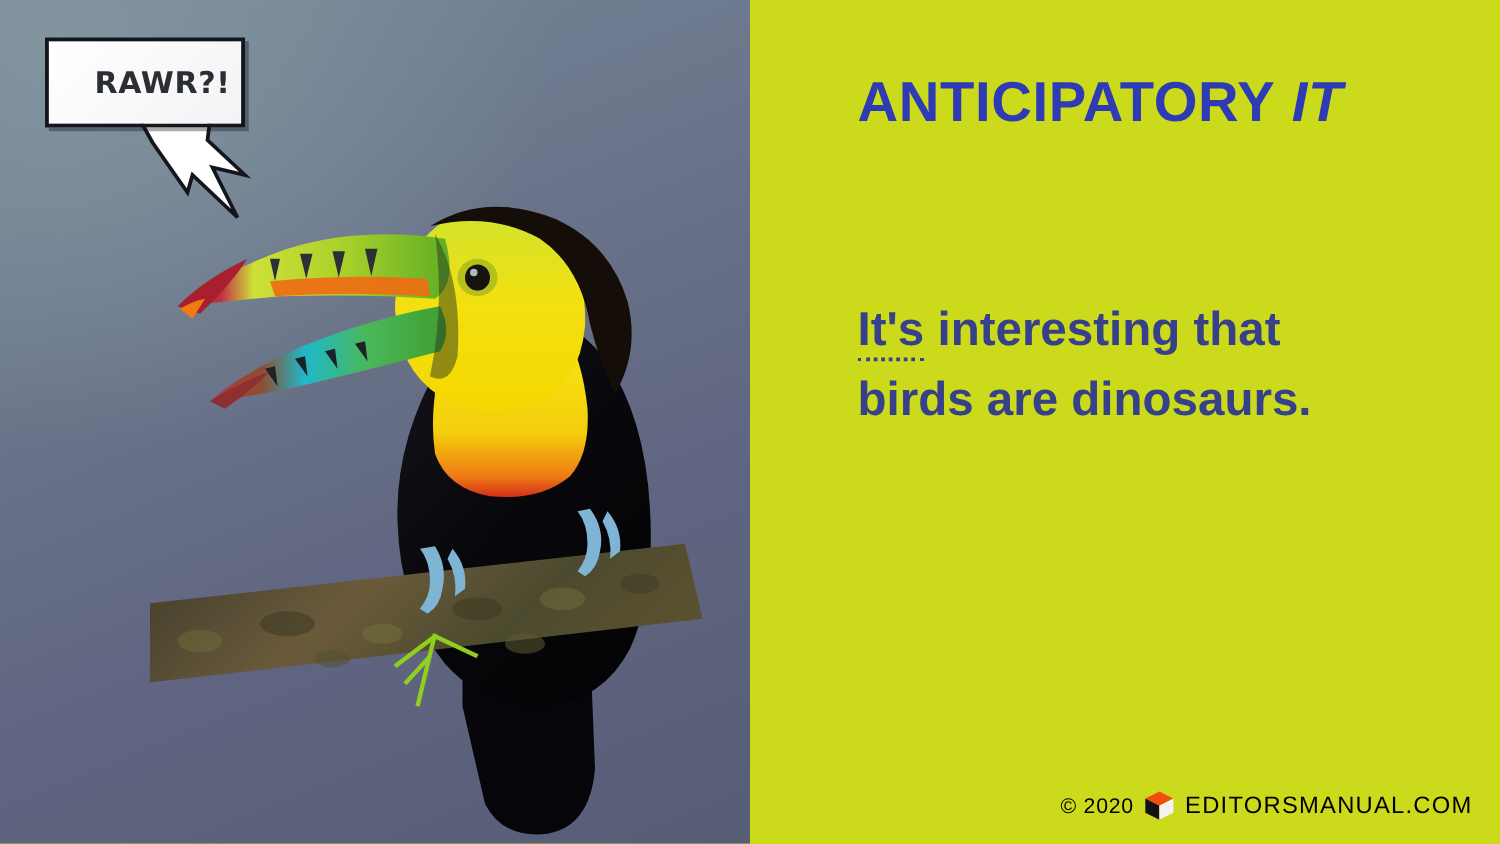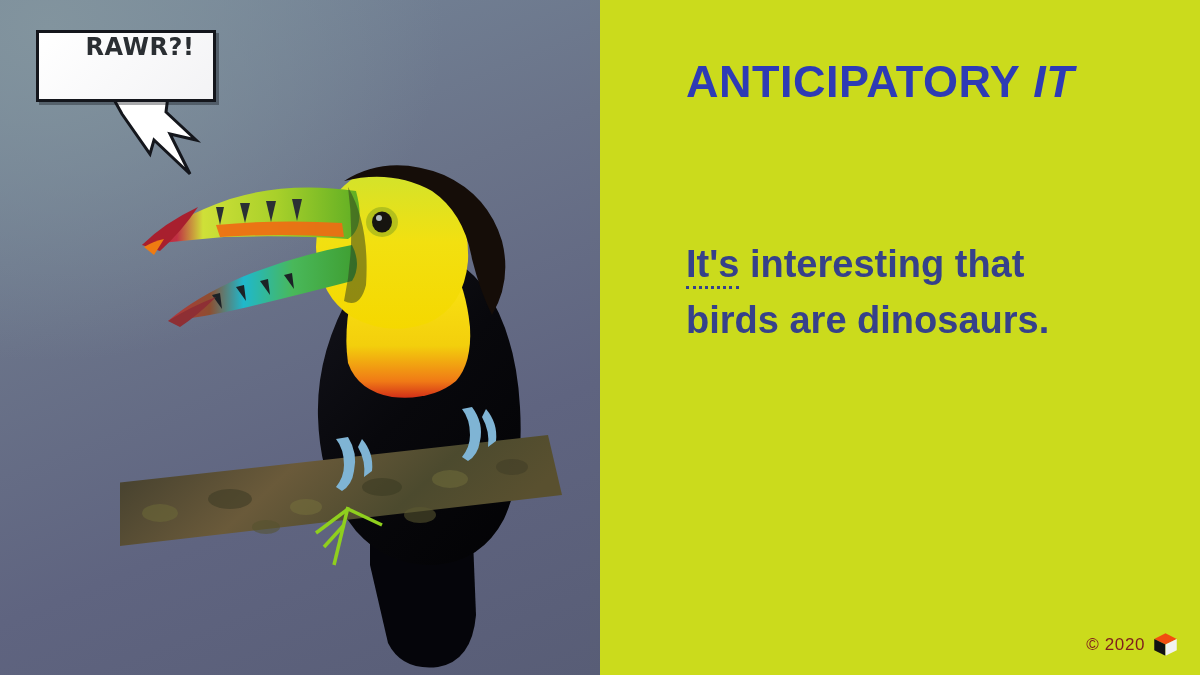--- a/index.html
+++ b/index.html
@@ -14,24 +14,24 @@
   .photo-panel{
     position:absolute; left:0; top:0; width:600px; height:675px;
     overflow:hidden;
     background:
       radial-gradient(120% 90% at 8% 4%, #82949e 0%, rgba(130,148,158,0) 55%),
       linear-gradient(158deg,#76889a 0%, #6a7389 38%, #5f6480 68%, #585d76 100%);
   }
 
   
   .bubble{
-    position:absolute; left:36px; top:30px; width:180px; height:72px;
+    position:absolute; left:36px; top:30px; width:160px; height:72px;
     background:linear-gradient(135deg,#ffffff 0%, #f3f3f5 100%);
     border:3px solid #14161c;
-    display:flex; align-items:flex-start; justify-content:center;
+    display:flex; align-items:center; justify-content:center;
     box-shadow:3px 3px 0 rgba(10,12,18,.35);
     padding-left:28px;
   }
   .bubble span{
     font-size:24px; font-weight:700; letter-spacing:.5px; color:#2b2f33;
     font-family:"DejaVu Sans", sans-serif;
   }
   .bubble-tail{ position:absolute; left:110px; top:96px; width:110px; height:90px; }
 
   
@@ -58,21 +58,21 @@
   }
   .dotted{
     border-bottom:3px dotted #36418a;
     padding-bottom:1px;
   }
 
   
   .footer{
     position:absolute; right:22px; bottom:18px;
     display:flex; align-items:center; gap:8px;
-    color:#7f1d1d; font-size:17px; letter-spacing:.6px;
+    color:#000000; font-size:17px; letter-spacing:.6px;
     font-family:"Liberation Sans", sans-serif;
   }
   .footer .cube{ width:25px; height:25px; display:block; }
   .footer .sitename{ font-size:19px; letter-spacing:1px; }
 </style>
 </head>
 <body>
 
 <div id="stage">
 
@@ -208,16 +208,17 @@
       <span class="dotted">It's</span><span> interesting that birds are dinosaurs.</span>
     </p>
 
     <div class="footer">
       <span>© 2020</span>
       <svg class="cube" viewBox="0 0 40 40">
         <path d="M20 2 L38 11 L20 20 L2 11 Z" fill="#f24c10"></path>
         <path d="M2 11 L20 20 L20 38 L2 29 Z" fill="#121212"></path>
         <path d="M38 11 L20 20 L20 38 L38 29 Z" fill="#f2f2f0"></path>
       </svg>
+      <span class="sitename">EDITORSMANUAL.COM</span>
     </div>
   </div>
 
 </div>
 
 </body></html>

